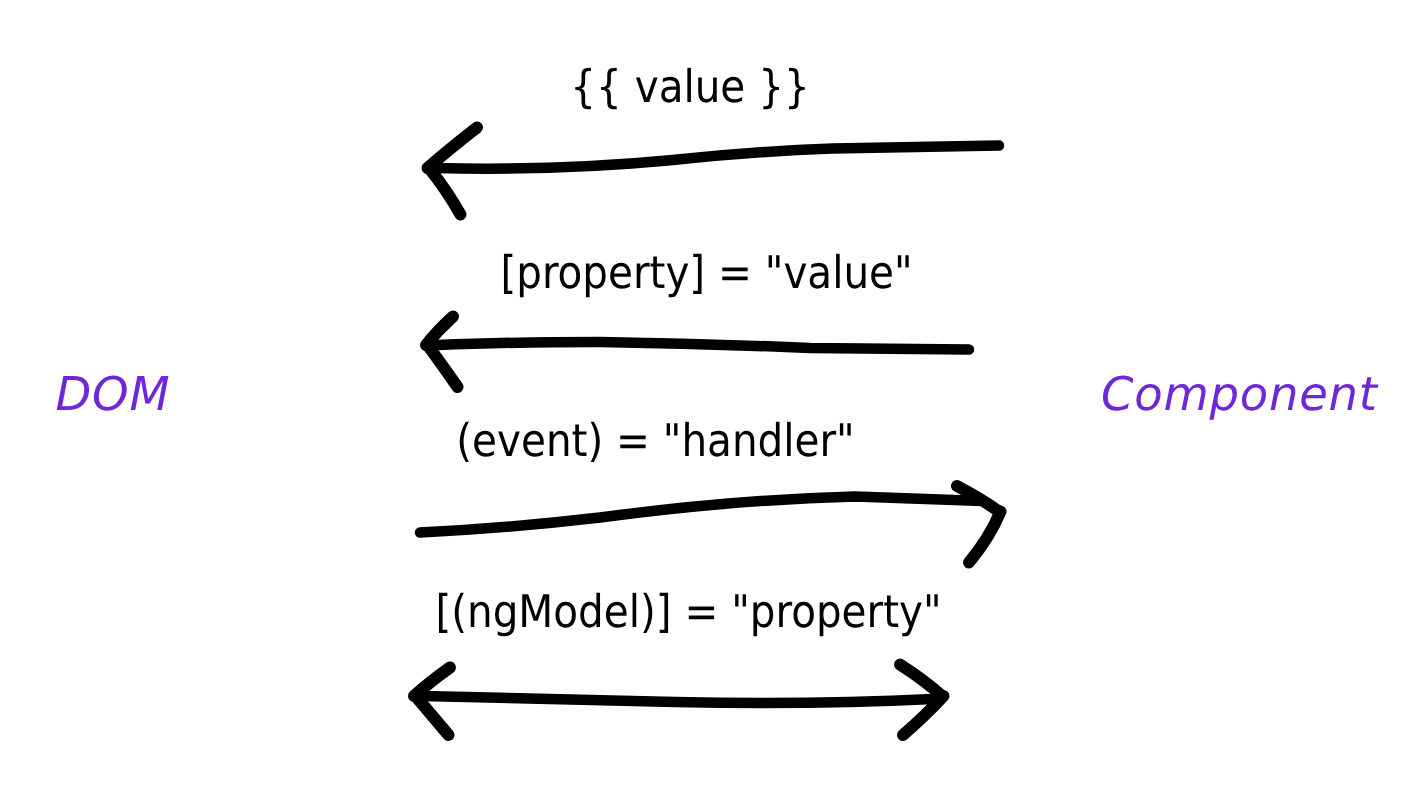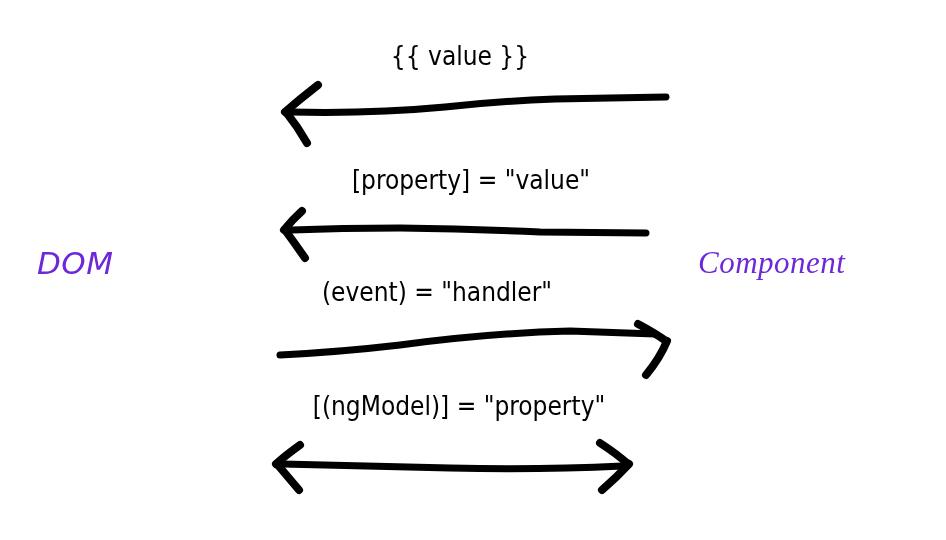--- a/index.html
+++ b/index.html
@@ -30,28 +30,27 @@
     font-size: 31px;
     color: #6d28d9;
     white-space: nowrap;
     letter-spacing: 0.5px;
   }
   #endpoint-dom {
     left: 37px;
     top: 245px;
   }
   #endpoint-component {
-    left: 698px;
+    left: 734px;
     top: 245px;
-    font-family: Liberation Serif, serif;
   }
   .binding-label {
     position: absolute;
     font-family: "DejaVu Sans Condensed", "DejaVu Sans", sans-serif;
-    font-size: 26px;
+    font-size: 30px;
     font-weight: 400;
     color: #000000;
     white-space: nowrap;
     text-align: left;
     transform: translateX(-50%);
     letter-spacing: 0px;
   }
   #label-interpolation { left: 460px; top: 41px; }
   #label-property      { left: 471px; top: 165px; }
   #label-event         { left: 437px; top: 277px; }

